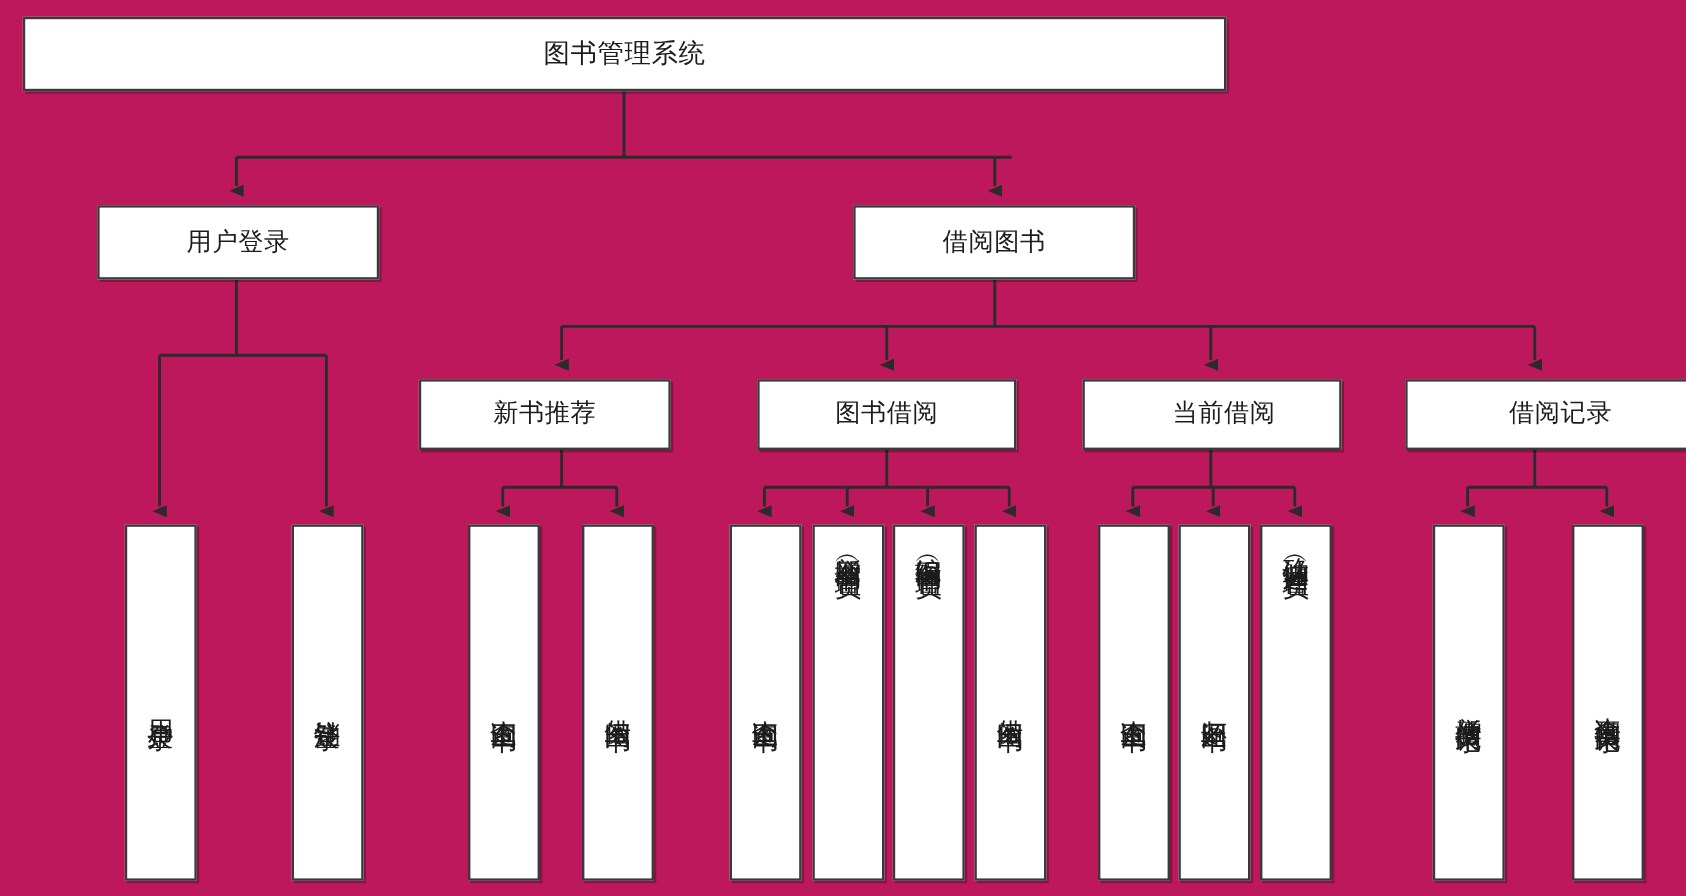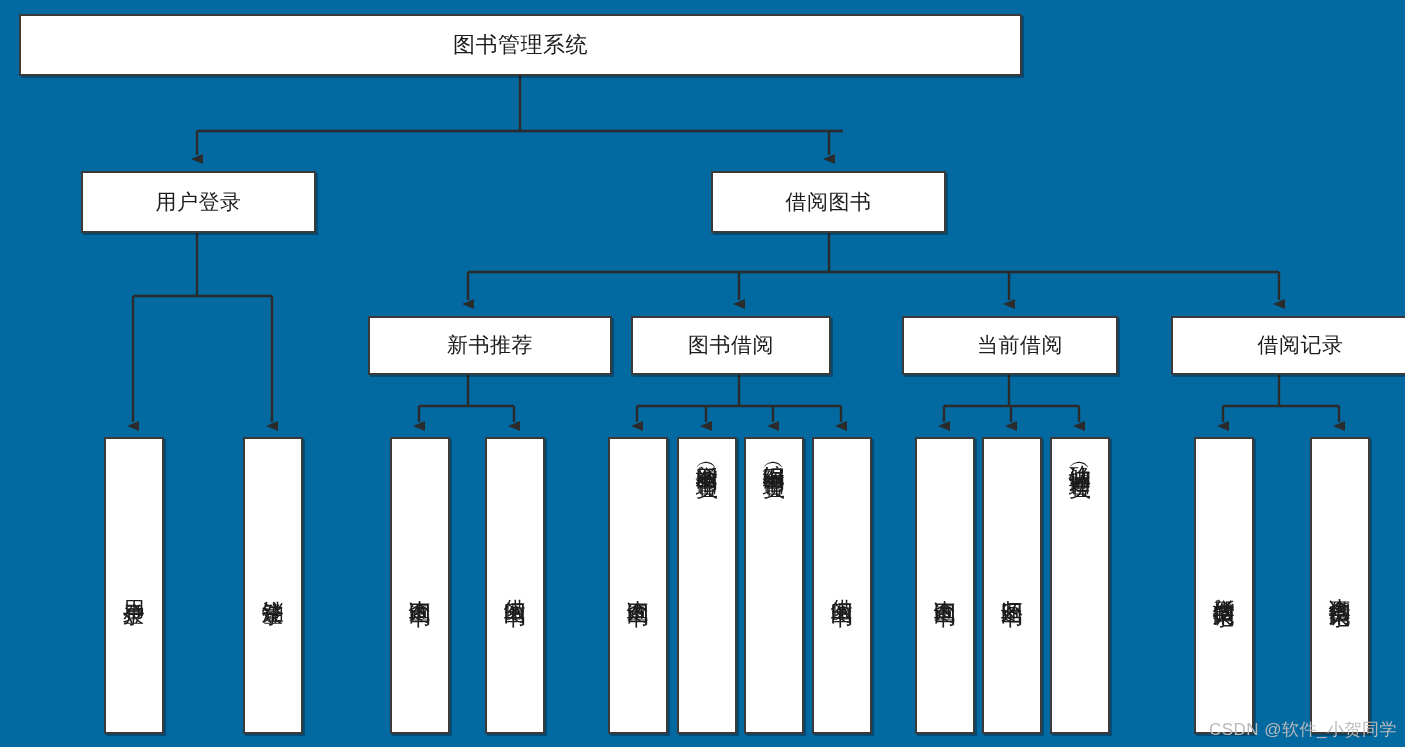--- a/index.html
+++ b/index.html
@@ -7,21 +7,21 @@
     padding: 0;
     background: #ffffff;
   }
   body {
     font-family: "Liberation Sans", "DejaVu Sans", sans-serif;
   }
   #canvas {
     position: relative;
     width: 1405px;
     height: 747px;
-    background: #0369a1;
+    background: #be185d;
     overflow: hidden;
     text-decoration: underline;
   }
   svg.edges {
     position: absolute;
     left: 0;
     top: 0;
     width: 1405px;
     height: 747px;
     pointer-events: none;
@@ -135,25 +135,25 @@
   </div>
 
   <div class="node horiz" style="left:81px; top:171px; width:235px; height:62px;">
     <span class="label">用户登录</span>
   </div>
 
   <div class="node horiz" style="left:711px; top:171px; width:235px; height:62px;">
     <span class="label">借阅图书</span>
   </div>
 
-  <div class="node horiz" style="left:368px; top:316px; width:244px; height:59px;">
+  <div class="node horiz" style="left:349px; top:316px; width:210px; height:59px;">
     <span class="label">新书推荐</span>
   </div>
 
-  <div class="node horiz" style="left:631px; top:316px; width:200px; height:59px;">
+  <div class="node horiz" style="left:631px; top:316px; width:216px; height:59px;">
     <span class="label">图书借阅</span>
   </div>
 
   <div class="node horiz" style="left:902px; top:316px; width:216px; height:59px;padding-left:20px;">
     <span class="label">当前借阅</span>
   </div>
 
   <div class="node horiz" style="left:1171px; top:316px; width:259px; height:59px;">
     <span class="label">借阅记录</span>
   </div>
@@ -203,15 +203,14 @@
   </div>
 
   <div class="node vert center-v" style="left:1194px; top:437px; width:60px; height:297px;">
     <span class="label">新增借阅记录</span>
   </div>
 
   <div class="node vert center-v" style="left:1310px; top:437px; width:60px; height:297px;">
     <span class="label">查询借阅记录</span>
   </div>
 
-  <div class="watermark">CSDN @软件_小贺同学</div>
 
 </div>
 
 </body></html>

